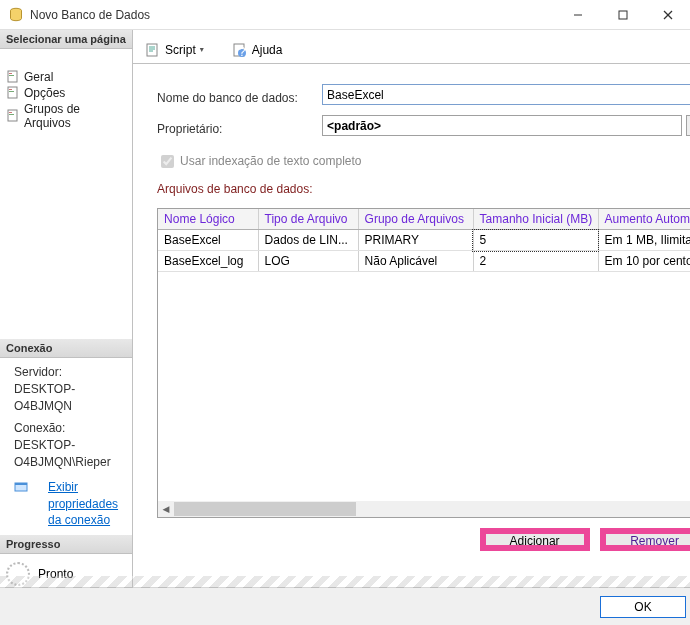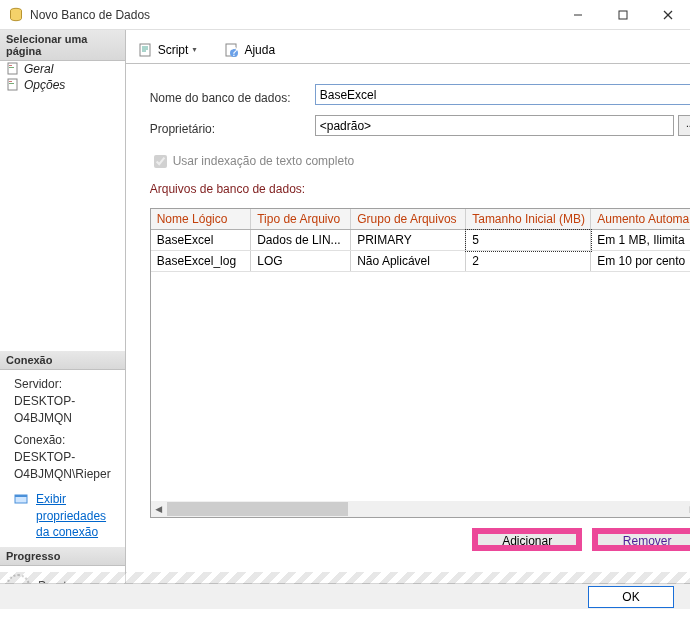--- a/index.html
+++ b/index.html
@@ -7,64 +7,64 @@
 
 .titlebar { height: 30px; background: #fff; display: flex; align-items: center; padding: 0 0 0 8px; border-bottom: 1px solid #e0e0e0; }
 .titlebar .db-icon { width: 16px; height: 16px; margin-right: 6px; }
 .titlebar .title { flex: 1; color: #333; }
 .titlebar .winbtn { width: 45px; height: 29px; display: flex; align-items: center; justify-content: center; color: #333; }
 
 .main-layout { display: flex; height: 565px; }
 
 .sidebar { width: 175px; background: #f0f0f0; border-right: 1px solid #c0c0c0; display: flex; flex-direction: column; position: relative; }
 .panel-header { background: linear-gradient(#e8e8e8, #d8d8d8); border-bottom: 1px solid #c0c0c0; padding: 3px 6px; font-weight: bold; font-size: 11px; color: #333; }
-.tree { background: #fff; flex: 0 0 auto; padding: 0 2px; height: 290px; font-style: italic; }
+.tree { background: #fff; flex: 0 0 auto; padding: 20px 2px; height: 290px; }
 .tree-item { display: flex; align-items: center; padding: 1px 4px; gap: 4px; cursor: pointer; }
 .tree-item .icon { width: 14px; height: 14px; display: inline-block; }
 .tree-item span.lbl { color: #222; }
 
 .conn-section { background: #fff; padding: 6px 14px; font-size: 11px; line-height: 1.4; }
 .conn-section .lbl { color: #333; }
-.conn-link { display: flex; gap: 8px; margin-top: 8px; }
+.conn-link { display: flex; gap: 20px; margin-top: 8px; }
 .conn-link a { color: #0066cc; text-decoration: underline; cursor: pointer; }
 
 .progress-section { background: #fff; padding: 8px 6px; display: flex; align-items: center; gap: 8px; }
 .spinner { width: 24px; height: 24px; border: 2px dotted #bbb; border-radius: 50%; }
 
 .content { flex: 1; display: flex; flex-direction: column; background: #fff; }
 .toolbar { height: 28px; border-bottom: 1px solid #c0c0c0; display: flex; align-items: center; padding: 0 8px; gap: 6px; margin-top: 6px; }
 .toolbar .btn { display: flex; align-items: center; gap: 4px; padding: 2px 4px; cursor: pointer; }
 .toolbar .sep { width: 8px; }
 .toolbar .dd-arrow { font-size: 8px; color: #555; }
 
 .form-area { padding: 20px 18px 8px 24px; }
 .form-row { display: flex; align-items: flex-end; margin-bottom: 10px; }
 .form-row .flabel { width: 165px; color: #333; }
 .form-row input[type=text] { flex: 1; border: 1px solid #7a9fcf; padding: 2px 4px; height: 21px; font-size: 12px; }
-.form-row input.owner { border: 1px solid #a0a0a0; }
+.form-row input.owner { border: 1px solid #a0a0a0; font-weight: bold; }
 .form-row .browse { width: 24px; height: 21px; margin-left: 4px; border: 1px solid #a0a0a0; background: #eee; text-align: center; font-size: 10px; line-height: 16px; cursor: pointer; }
 .chk-row { display: flex; align-items: flex-end; gap: 6px; padding: 8px 0 14px 4px; color: #888; }
 .chk-row input { accent-color: #888; }
 .files-label { color: #7f1d1d; margin-bottom: 4px; }
 
 .grid-wrap { border: 1px solid #a0a0a0; height: 310px; overflow: auto; margin: 0 18px 0 24px; position: relative; }
 .grid { width: 100%; border-collapse: collapse; table-layout: fixed; }
 .grid th, .grid td { border-right: 1px solid #d0d0d0; border-bottom: 1px solid #e0e0e0; padding: 3px 6px; text-align: left; font-weight: normal; white-space: nowrap; overflow: hidden; }
-.grid th { background: #f4f4f4; border-bottom: 1px solid #b0b0b0; color: #c2410c; }
+.grid th { background: #f4f4f4; border-bottom: 1px solid #b0b0b0; color: #6d28d9; }
 .grid .sel-cell { background: #fff; outline: 1px dotted #333; }
 .hscroll { position: absolute; bottom: 0; left: 0; right: 0; height: 16px; background: #f0f0f0; display: flex; align-items: center; }
 .hscroll .track { flex: 1; background: #f0f0f0; height: 16px; position: relative; }
 .hscroll .thumb { position: absolute; left: 0; width: 35%; height: 14px; top: 1px; background: #cdcdcd; }
 .hscroll .arr { width: 16px; height: 16px; display: flex; align-items: center; justify-content: center; color: #666; font-size: 9px; }
 
 .grid-buttons { display: flex; justify-content: flex-end; gap: 10px; padding: 10px 18px 6px 0; }
 .grid-buttons button { width: 110px; height: 23px; border: 6px solid #ec4899; background: #eaeaea; cursor: pointer; }
 .grid-buttons button:disabled { color: #4c1d95; }
 
-.bottom-bar { position: absolute; left: 0; right: 0; bottom: 16px; height: 26px; border-top: 1px solid #c0c0c0; display: flex; justify-content: flex-end; align-items: center; gap: 10px; padding-right: 16px; background: #f0f0f0; }
+.bottom-bar { position: absolute; left: 0; right: 0; bottom: 0; height: 38px; border-top: 1px solid #c0c0c0; display: flex; justify-content: flex-end; align-items: center; gap: 10px; padding-right: 4px; background: #f0f0f0; }
 .bottom-bar::before { content: ""; position: absolute; left: 0; right: 0; top: -12px; height: 12px; background: repeating-linear-gradient(135deg, #bbb 0 6px, #fff 6px 12px); opacity: .35; }
 .bottom-bar button { width: 86px; height: 22px; border: 1px solid #a0a0a0; background: #eaeaea; cursor: pointer; }
 .bottom-bar button.primary { border: 1px solid #1a6fd8; background: #fff; }
 
 svg { display: block; }
 </style>
 </head>
 <body>
 
 <div class="titlebar">
@@ -110,20 +110,30 @@
       </div>
       <div class="tree-item">
         <span class="icon">
             <svg width="14" height="14">
               <rect x="2" y="1" width="9" height="11" fill="#fff" stroke="#888"></rect>
               <rect x="3" y="3" width="3" height="1" fill="#c77"></rect>
               <rect x="3" y="5" width="5" height="1" fill="#7a7"></rect>
             </svg>
           </span>
         <span class="lbl">Opções</span>
+      </div>
+      <div class="tree-item">
+        <span class="icon">
+            <svg width="14" height="14">
+              <rect x="2" y="1" width="9" height="11" fill="#fff" stroke="#888"></rect>
+              <rect x="3" y="3" width="3" height="1" fill="#c77"></rect>
+              <rect x="3" y="5" width="5" height="1" fill="#7a7"></rect>
+            </svg>
+          </span>
+        <span class="lbl">Grupos de Arquivos</span>
       </div>
     </div>
 
     <div class="panel-header">Conexão</div>
     <div class="conn-section">
       <div class="lbl">Servidor:</div>
       <div class="lbl">DESKTOP-O4BJMQN</div>
       <div class="lbl" style="margin-top:6px">Conexão:</div>
       <div class="lbl">DESKTOP-O4BJMQN\Rieper</div>
       <div class="conn-link">

